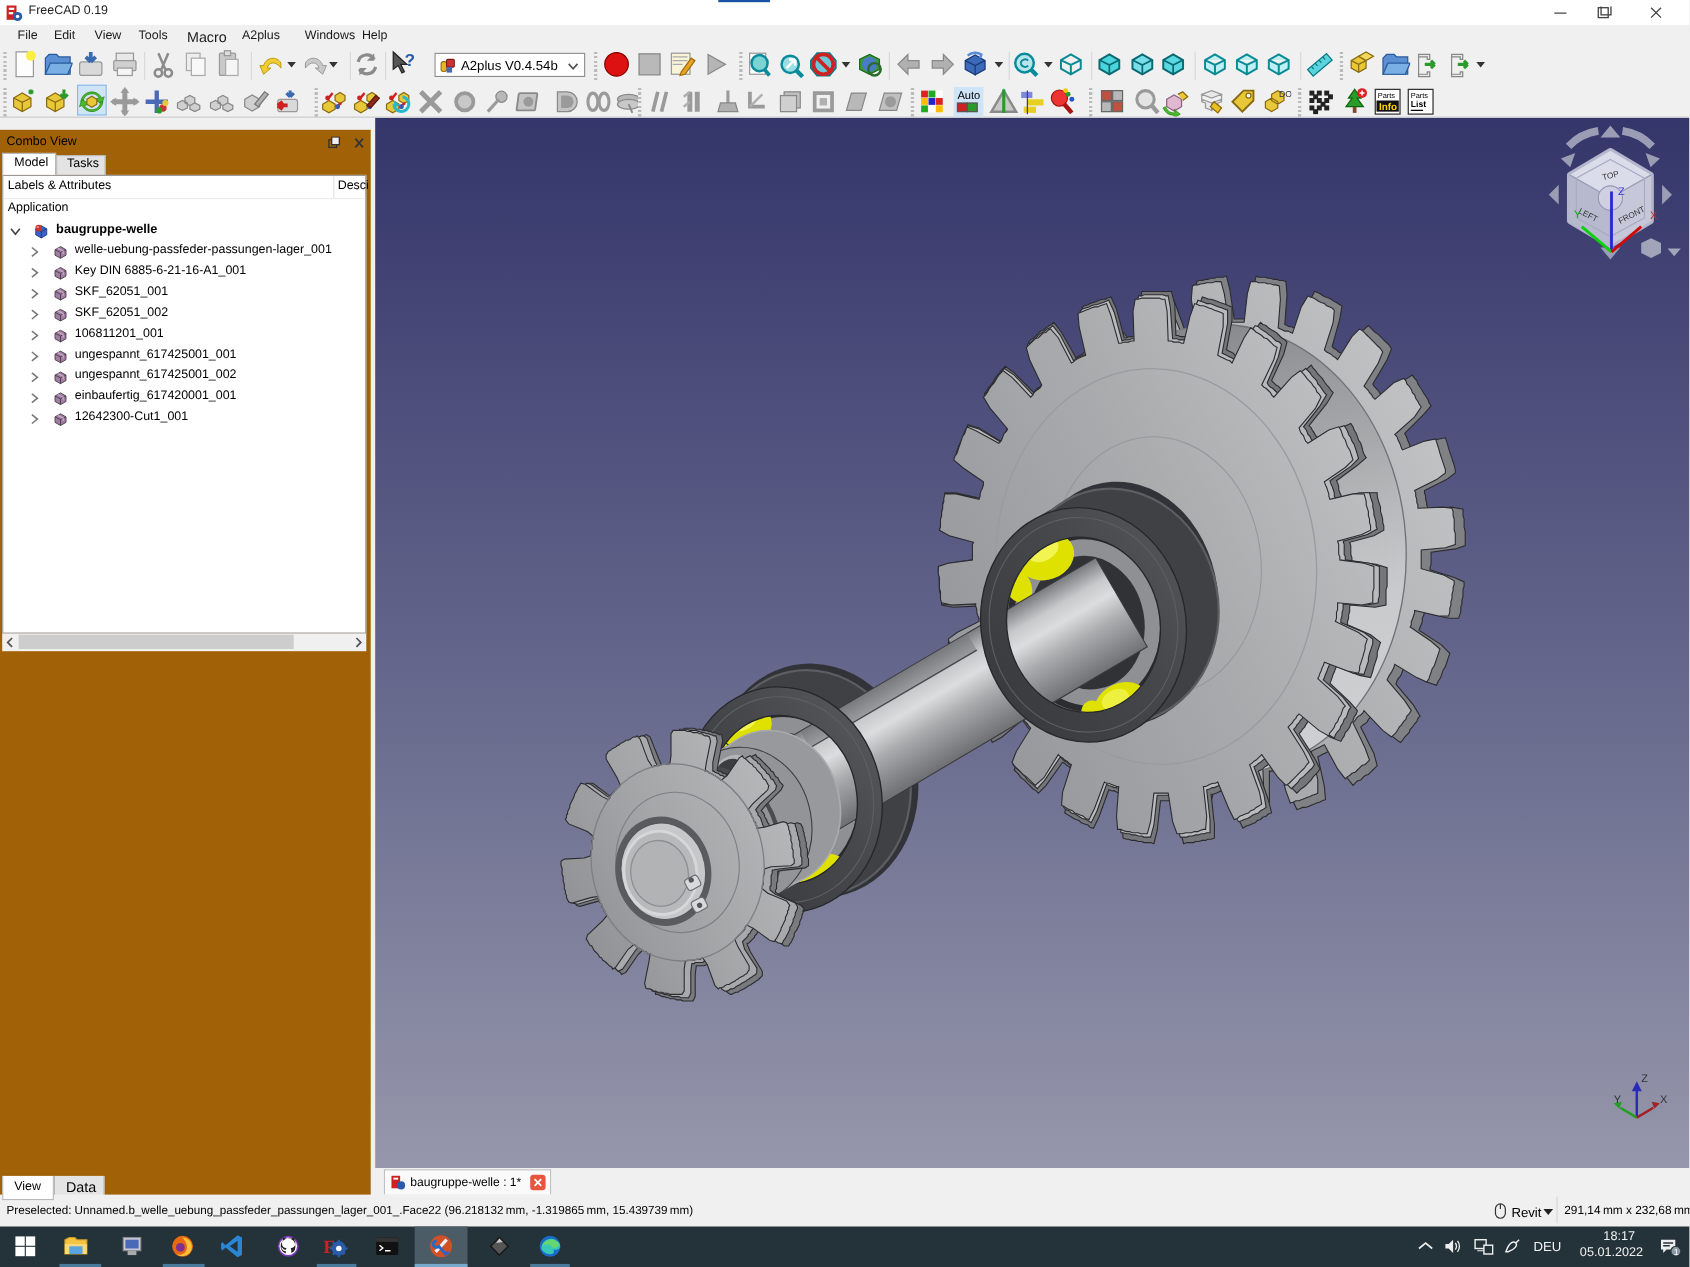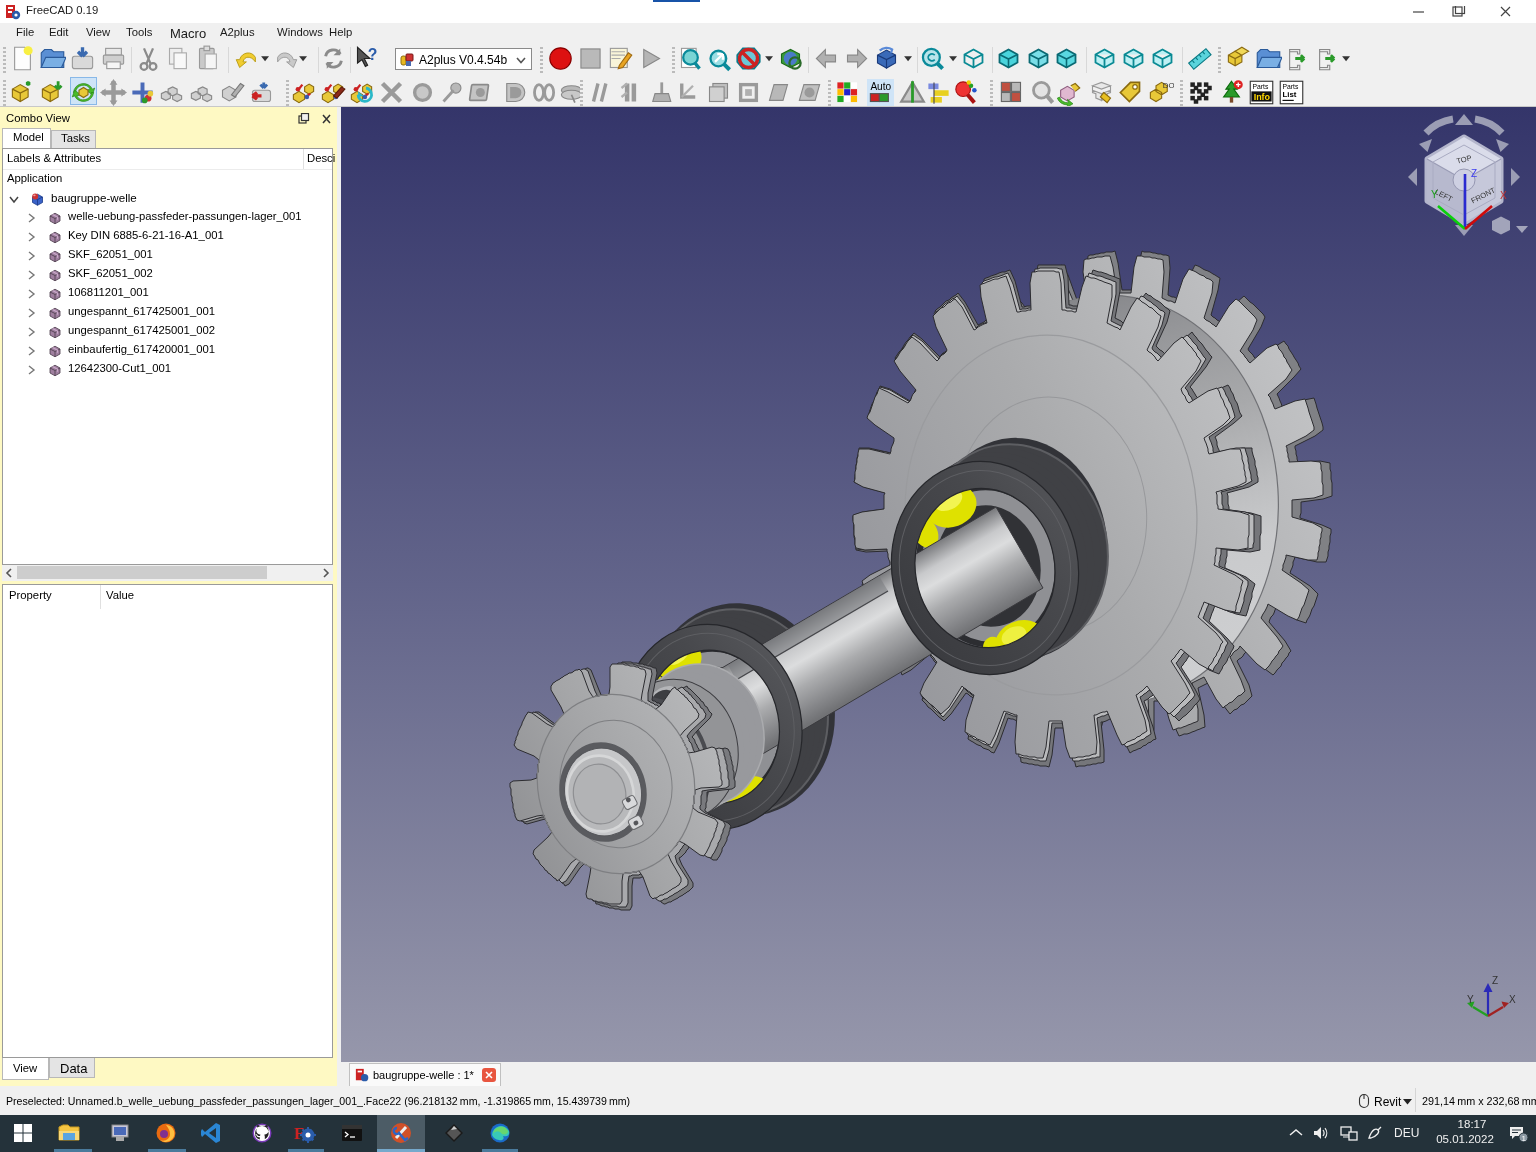--- a/index.html
+++ b/index.html
@@ -441,21 +441,21 @@
     <rect x="2" y="2" width="20" height="20" fill="#fff" stroke="#333"></rect>
     <text x="4" y="9" font-size="6" fill="#000" font-family="Liberation Sans">Parts</text>
     <text x="4" y="16" font-size="7" font-weight="bold" fill="#000" font-family="Liberation Sans">List</text>
     <path d="M4 19 h10" stroke="#000"></path>
   </svg>
 <div class="abs" style="left:286px;top:80px;width:3px;height:26px;background:repeating-linear-gradient(180deg,#bbb 0 2px,#f0f0f0 2px 4px)"></div>
 <div class="abs" style="left:580px;top:80px;width:3px;height:26px;background:repeating-linear-gradient(180deg,#bbb 0 2px,#f0f0f0 2px 4px)"></div>
 <div class="abs" style="left:828px;top:80px;width:3px;height:26px;background:repeating-linear-gradient(180deg,#bbb 0 2px,#f0f0f0 2px 4px)"></div>
 <div class="abs" style="left:990px;top:80px;width:3px;height:26px;background:repeating-linear-gradient(180deg,#bbb 0 2px,#f0f0f0 2px 4px)"></div>
 <div class="abs" style="left:1180px;top:80px;width:3px;height:26px;background:repeating-linear-gradient(180deg,#bbb 0 2px,#f0f0f0 2px 4px)"></div>
-<div class="abs" style="left:0;top:107px;width:337px;height:979px;background:#fef9c3">
+<div class="abs" style="left:0;top:118px;width:337px;height:979px;background:#a16207">
 <div class="abs" style="left:6px;top:5px;font-size:11.3px;color:#000">Combo View</div>
 <svg class="abs" style="left:297px;top:6px" width="36" height="12" viewBox="0 0 36 12">
 <rect x="2" y="3" width="7" height="7" fill="none" stroke="#333" stroke-width="1.2"></rect>
 <rect x="4.5" y="0.5" width="7" height="7" fill="#f0f0f0" stroke="#333" stroke-width="1.2"></rect>
 <path d="M26 2 L33 10 M33 2 L26 10" stroke="#333" stroke-width="1.5"></path>
 </svg>
 <div class="abs" style="left:2px;top:21px;width:49px;height:20px;background:#fff;border:1px solid #b8b8b8;border-bottom:none;z-index:3"></div>
 <div class="abs" style="left:13px;top:24px;font-size:11.3px;color:#000;z-index:4">Model</div>
 <div class="abs" style="left:51px;top:23px;width:45px;height:18px;background:#e4e4e4;border:1px solid #b8b8b8;border-bottom:none"></div>
 <div class="abs" style="left:61px;top:25px;font-size:11.3px;color:#000">Tasks</div>
@@ -467,21 +467,21 @@
   <div class="abs" style="left:4px;top:23px;font-size:11.3px;color:#000">Application</div>
       <svg class="abs" style="left:6px;top:46px" width="10" height="9" viewBox="0 0 10 9">
         <path d="M1 2 L5 7 L9 2" stroke="#444" stroke-width="1.5" fill="none"></path>
       </svg>
       <svg class="abs" style="left:27px;top:43px" width="15" height="15" viewBox="0 0 15 15">
         <path d="M2.5 5 L7.5 2.2 L12.5 5 L12.5 10.5 L7.5 13.3 L2.5 10.5 Z" fill="#3a62c8" stroke="#1a3a88" stroke-width=".8"></path>
         <path d="M2.5 5 L7.5 7.6 L12.5 5 M7.5 7.6 V13.3" fill="none" stroke="#1a3a88" stroke-width=".8"></path>
         <circle cx="5.2" cy="4.4" r="3" fill="#cc3333"></circle>
         <ellipse cx="4.4" cy="3.4" rx="1.2" ry=".8" fill="#f0a0a0"></ellipse>
       </svg>
-      <div class="abs" style="left:48px;top:42px;font-size:11.6px;font-weight:normal;color:#000">baugruppe-welle</div>
+      <div class="abs" style="left:48px;top:42px;font-size:11.6px;font-weight:bold;color:#000">baugruppe-welle</div>
       <svg class="abs" style="left:24px;top:64px" width="9" height="10" viewBox="0 0 9 10">
         <path d="M2 1 L7 5 L2 9" stroke="#777" stroke-width="1.4" fill="none"></path>
       </svg>
       <svg class="abs" style="left:45px;top:62px" width="14" height="14" viewBox="0 0 14 14">
         <path d="M2 5 L7 2.2 L12 5 L12 10 L7 12.8 L2 10 Z" fill="#9f7f9f" stroke="#4a3a4a" stroke-width=".8"></path>
         <path d="M2 5 L7 7.5 L12 5 M7 7.5 L7 12.8" fill="none" stroke="#4a3a4a" stroke-width=".8"></path>
         <path d="M4.5 3.6 L9.5 6.2 L9.5 8.8" fill="none" stroke="#caaaca" stroke-width="1.1"></path>
       </svg>
       <div class="abs" style="left:65px;top:61px;font-size:11.3px;color:#000">welle-uebung-passfeder-passungen-lager_001</div>
       <svg class="abs" style="left:24px;top:83px" width="9" height="10" viewBox="0 0 9 10">
@@ -558,25 +558,20 @@
       <div class="abs" style="left:65px;top:213px;font-size:11.3px;color:#000">12642300-Cut1_001</div>
 </div>
 <div class="abs" style="left:2px;top:458px;width:331px;height:16px;background:#f0f0f0">
   <svg class="abs" style="left:2px;top:3px" width="10" height="10" viewBox="0 0 10 10">
         <path d="M7 1 L3 5 L7 9" stroke="#555" stroke-width="1.6" fill="none"></path>
       </svg>
   <div class="abs" style="left:15px;top:1px;width:250px;height:13px;background:#cdcdcd"></div>
   <svg class="abs" style="left:319px;top:3px" width="10" height="10" viewBox="0 0 10 10">
         <path d="M3 1 L7 5 L3 9" stroke="#555" stroke-width="1.6" fill="none"></path>
       </svg>
-</div>
-<div class="abs" style="left:2px;top:477px;width:331px;height:474px;background:#fff;border:1px solid #9a9a9a">
-  <div class="abs" style="left:6px;top:4px;font-size:11.3px;color:#000">Property</div>
-  <div class="abs" style="left:97px;top:0;width:1px;height:24px;background:#e0e0e0"></div>
-  <div class="abs" style="left:103px;top:4px;font-size:11.3px;color:#000">Value</div>
 </div>
 <div class="abs" style="left:2px;top:951px;width:47px;height:22px;background:#fff;border:1px solid #b8b8b8;border-top:none;z-index:3"></div>
 <div class="abs" style="left:13px;top:955px;font-size:11.3px;color:#000;z-index:4">View</div>
 <div class="abs" style="left:49px;top:951px;width:46px;height:20px;background:#e4e4e4;border:1px solid #b8b8b8;border-top:none"></div>
 <div class="abs" style="left:60px;top:954px;font-size:13px;color:#000">Data</div>
 </div>
 <svg class="abs" style="left:341px;top:107px" width="1195" height="955" viewBox="0 0 1195 955">
     <defs>
 <linearGradient id="bg" x1="0" y1="0" x2="0" y2="1">
 <stop offset="0" stop-color="#34356a"></stop>

